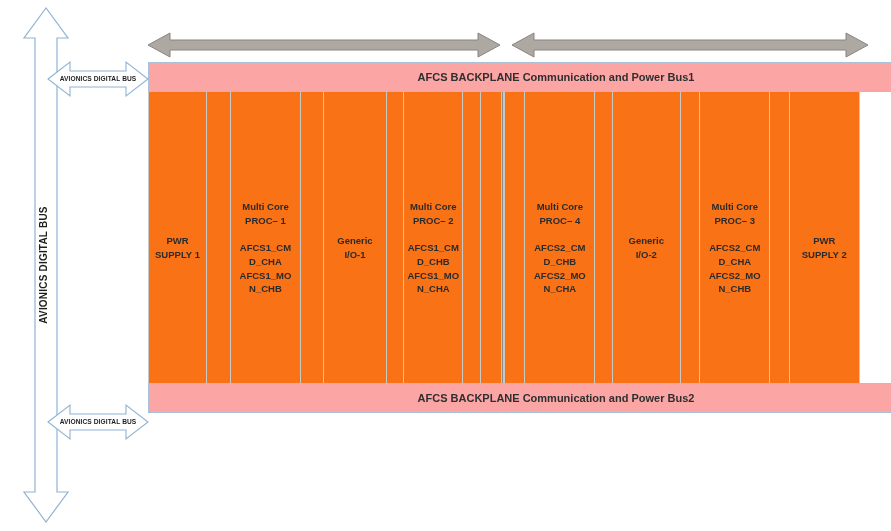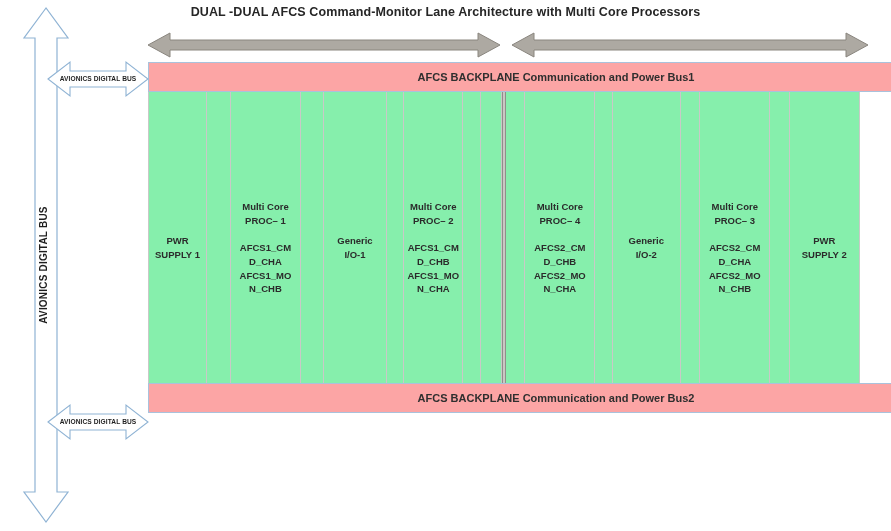--- a/index.html
+++ b/index.html
@@ -20,21 +20,21 @@
     background:#fca5a5;border:1px solid #a9c2dc;
     display:flex;align-items:center;justify-content:center;
     font-size:11px;font-weight:700;color:#2f2f2f;
   }
   .chassis{
     position:absolute;left:148px;top:92px;width:712px;height:313px;box-sizing:border-box;
     background:#f2f2f1;border:1px solid #c9c9c7;border-top:none;
     display:flex;align-items:stretch;
   }
   .slot{
-    box-sizing:border-box;border-right:1px solid #c9c9c7;background:#86efac;
+    box-sizing:border-box;border-right:1px solid #c9c9c7;background:#f97316;
     display:flex;align-items:center;justify-content:center;text-align:center;
     font-size:9.5px;font-weight:600;line-height:1.45;color:#2b2b2b;white-space:pre-line;
   }
   .slot:last-child{border-right:none;}
   .slot.divider{
     background:linear-gradient(90deg,#908e8a 0 30%,#c9c7c3 30% 70%,#908e8a 70% 100%);
     border-right:none;
   }
   .vbus-label{
     position:absolute;left:-34px;top:257px;width:160px;height:16px;text-align:center;
@@ -43,21 +43,20 @@
   .hbus-label{
     position:absolute;left:48px;width:100px;text-align:center;
     font-size:6.6px;font-weight:700;color:#1e1e1e;letter-spacing:.1px;
   }
 </style>
 </head>
 <body>
 
 <div class="canvas">
 
-  <div class="title">DUAL -DUAL AFCS Command-Monitor Lane Architecture with Multi Core Processors</div>
 
   <svg style="left:20px;top:5px;" width="52" height="521" viewBox="0 0 52 521">
     <polygon points="26,3 4,33 15,33 15,487 4,487 26,517 48,487 37,487 37,33 48,33" fill="#ffffff" stroke="#8fb3d4" stroke-width="1.2" stroke-linejoin="miter"></polygon>
   </svg>
   <div class="vbus-label">AVIONICS DIGITAL BUS</div>
 
   <svg style="left:148px;top:32px;" width="352" height="26" viewBox="0 0 352 26">
     <polygon points="0,13 22,1 22,8 330,8 330,1 352,13 330,25 330,18 22,18 22,25" fill="#ada9a2" stroke="#8a867f" stroke-width="1"></polygon>
   </svg>
 

